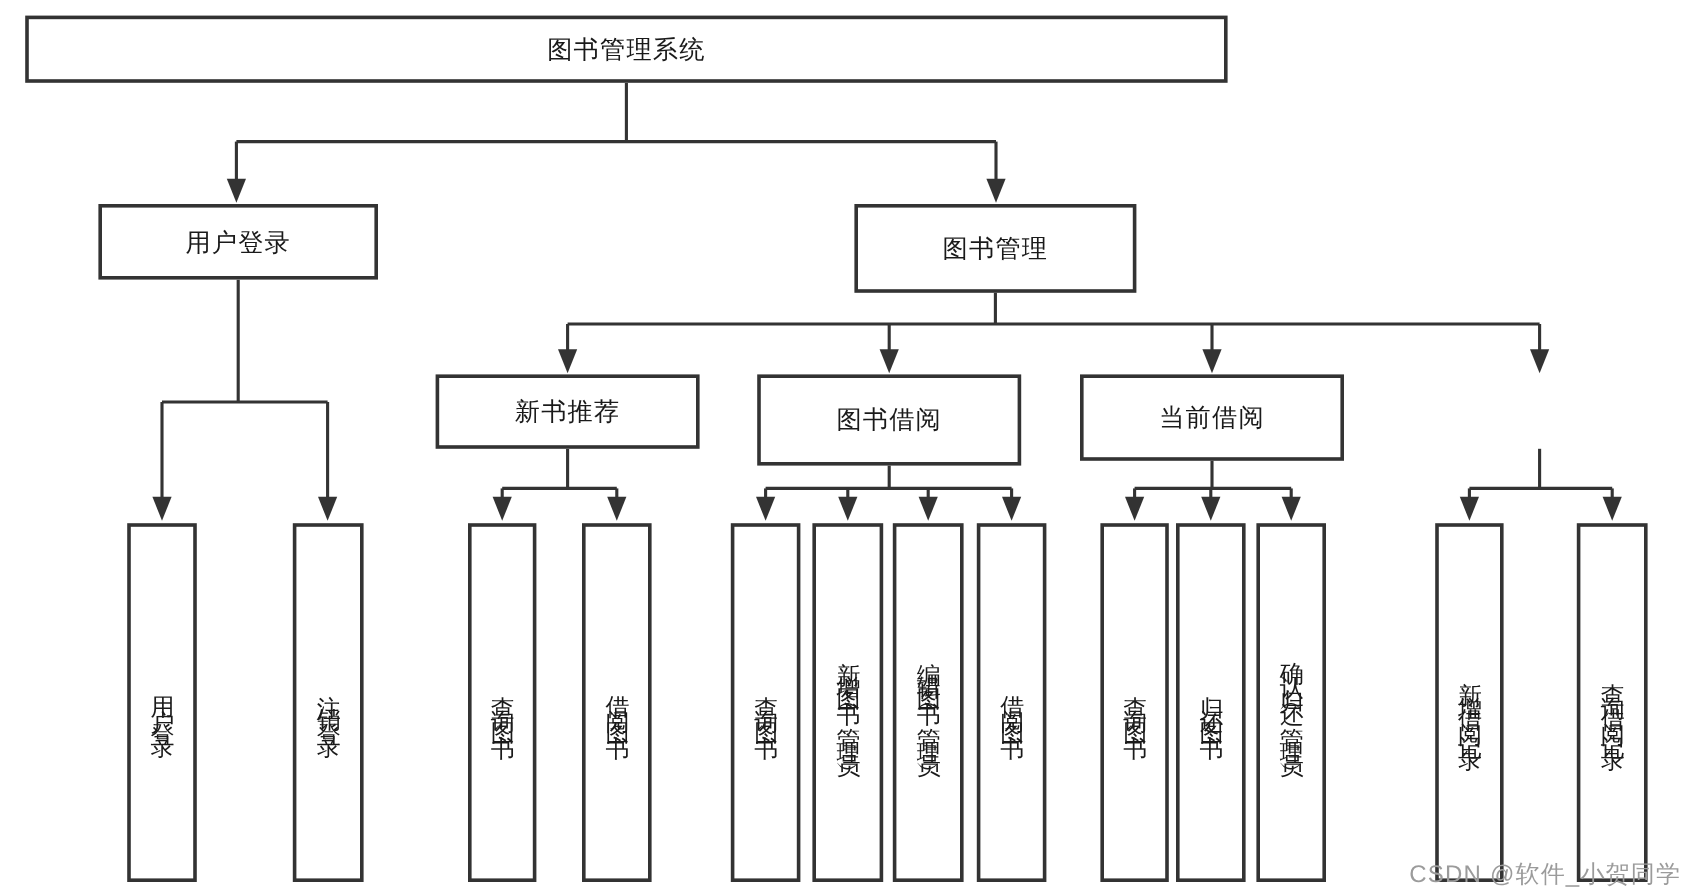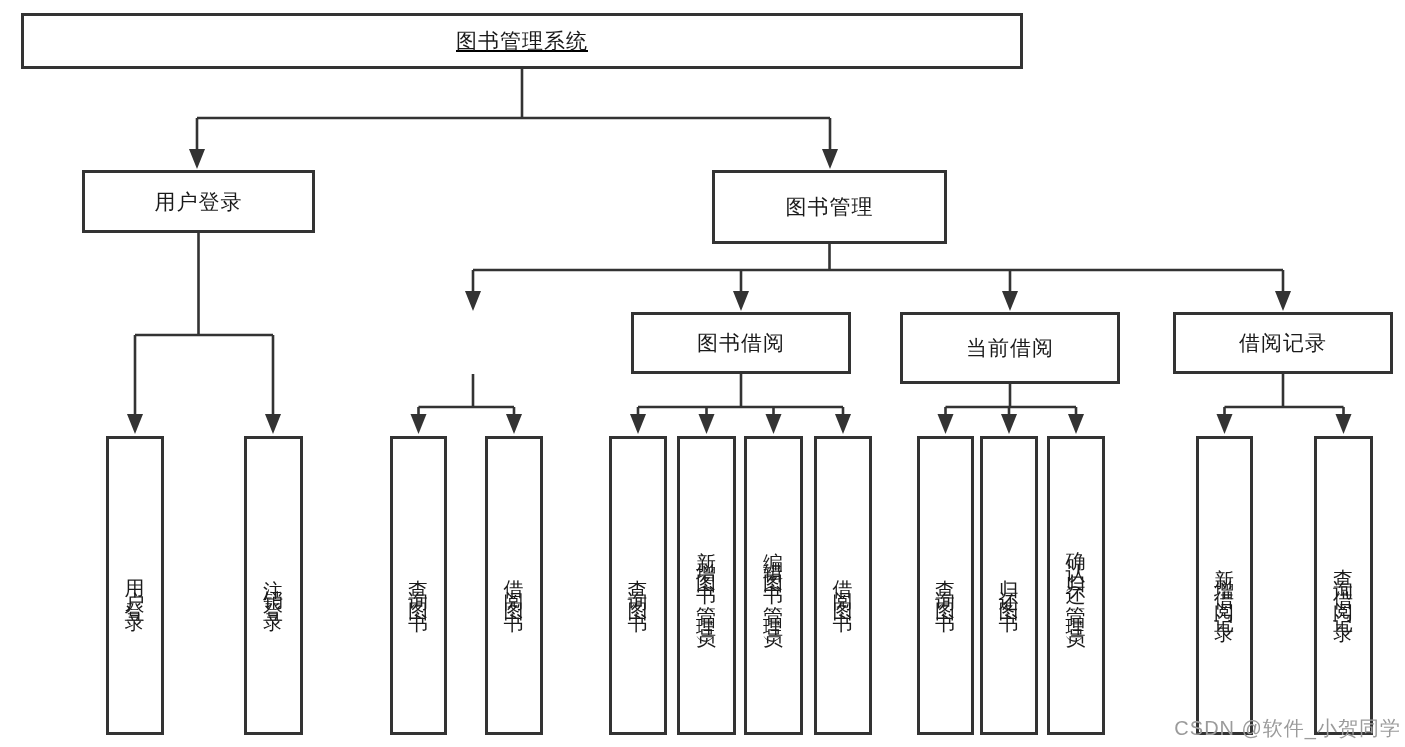--- a/index.html
+++ b/index.html
@@ -141,40 +141,40 @@
 
       <path d="M937.5 414 L953.5 414 L945.5 434 Z"></path>
       <path d="M1001 414 L1017 414 L1009 434 Z"></path>
       <path d="M1068 414 L1084 414 L1076 434 Z"></path>
 
       <path d="M1216.5 414 L1232.5 414 L1224.5 434 Z"></path>
       <path d="M1335.5 414 L1351.5 414 L1343.5 434 Z"></path>
     </g>
   </svg>
 
-  <div class="box" style="left:21px; top:13px; width:1002px; height:56px;text-decoration:underline;">
+  <div class="box" style="left:21px; top:13px; width:1002px; height:56px;">
     <span class="hlabel">图书管理系统</span>
   </div>
 
   <div class="box" style="left:82px; top:170px; width:233px; height:63px;">
     <span class="hlabel">用户登录</span>
   </div>
   <div class="box" style="left:712px; top:170px; width:235px; height:74px;">
     <span class="hlabel">图书管理</span>
   </div>
 
-  <div class="box" style="left:631px; top:312px; width:220px; height:62px;">
+  <div class="box" style="left:363px; top:312px; width:220px; height:62px;">
+    <span class="hlabel">新书推荐</span>
+  </div>
+  <div class="box" style="left:631px; top:312px; width:220px; height:76px;">
     <span class="hlabel">图书借阅</span>
   </div>
   <div class="box" style="left:900px; top:312px; width:220px; height:72px;">
     <span class="hlabel">当前借阅</span>
   </div>
-  <div class="box" style="left:1173px; top:312px; width:220px; height:62px;">
-    <span class="hlabel">借阅记录</span>
-  </div>
 
   <div class="vbox" style="left:106px; width:58px;">
     <span class="vlabel">用户登录</span>
   </div>
   <div class="vbox" style="left:244px; width:59px;">
     <span class="vlabel">注销登录</span>
   </div>
   <div class="vbox" style="left:390px; width:57px;">
     <span class="vlabel">查询图书</span>
   </div>

